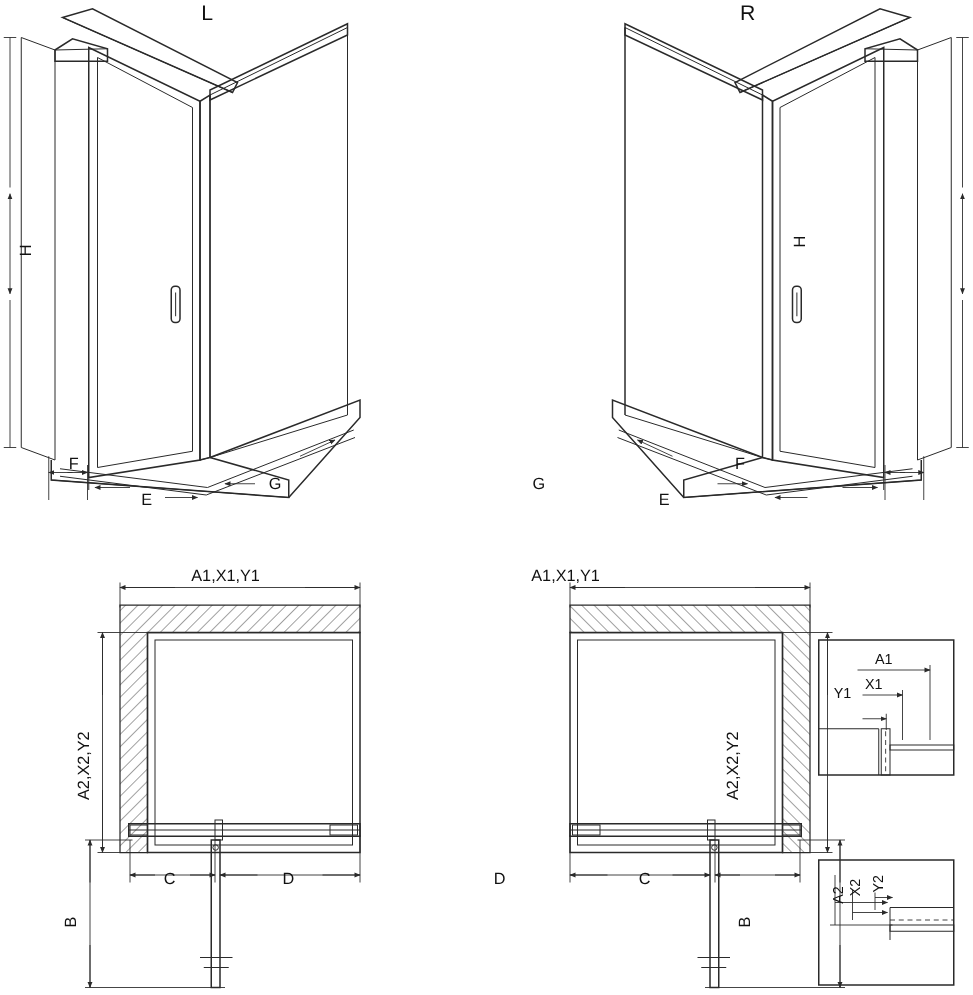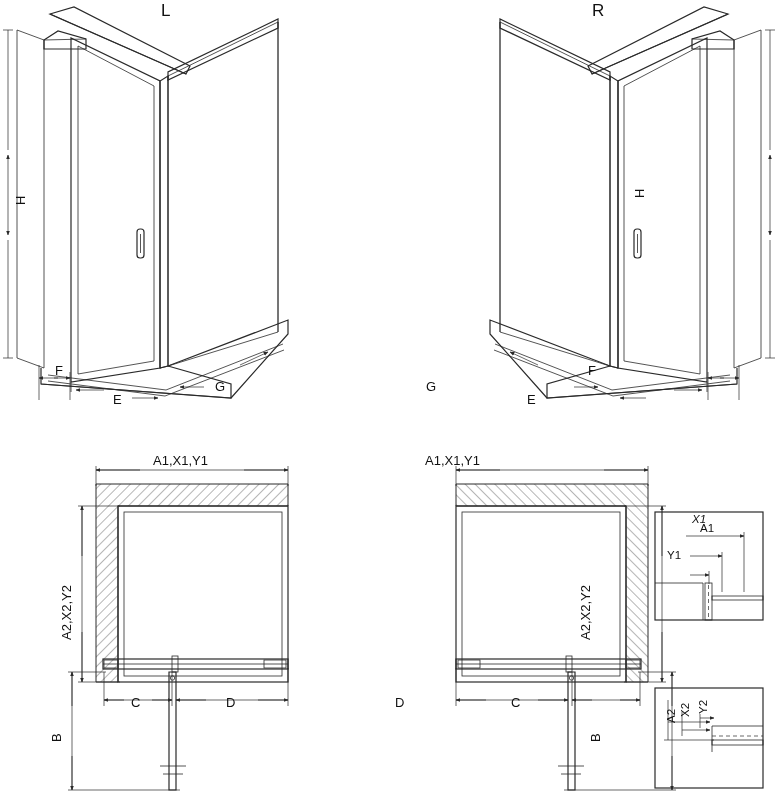--- a/index.html
+++ b/index.html
@@ -330,20 +330,20 @@
   <div class="lbl" style="left:226px; top:696px;">D</div>
   <div class="lbl rot" style="left:50px; top:742px;">B</div>
 
   <div class="lbl" style="left:425px; top:454px;">A1,X1,Y1</div>
   <div class="lbl rot" style="left:579px; top:640px;">A2,X2,Y2</div>
   <div class="lbl" style="left:395px; top:696px;">D</div>
   <div class="lbl" style="left:511px; top:696px;">C</div>
   <div class="lbl rot" style="left:589px; top:742px;">B</div>
 
   <div class="lbl small" style="left:700px; top:523px;">A1</div>
-  <div class="lbl small" style="left:692px; top:514px;font-style:italic;">X1</div>
+  <div class="lbl small" style="left:692px; top:543px;">X1</div>
   <div class="lbl small" style="left:667px; top:550px;">Y1</div>
 
   <div class="lbl small rot" style="left:666px; top:723px;">A2</div>
   <div class="lbl small rot" style="left:680px; top:717px;">X2</div>
   <div class="lbl small rot" style="left:698px; top:714px;">Y2</div>
 
 </div>
 
 </body></html>

